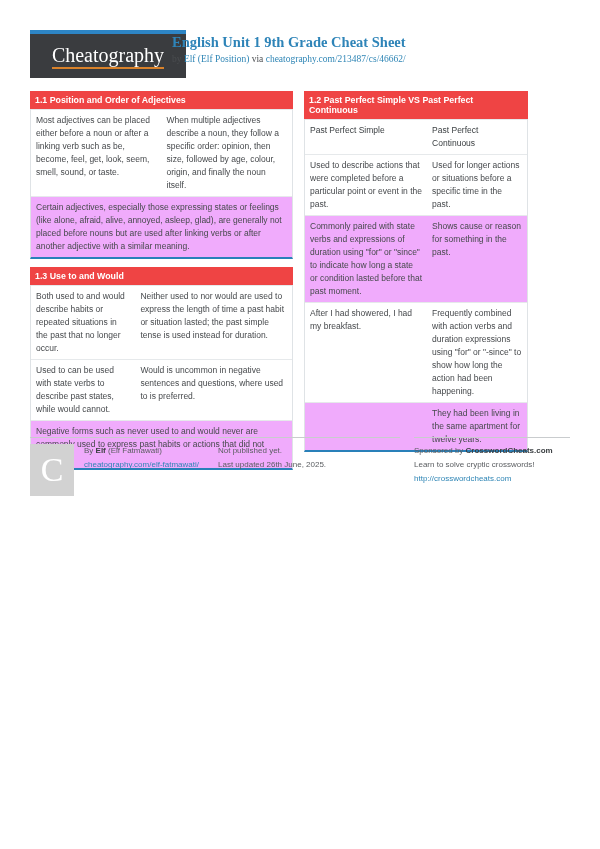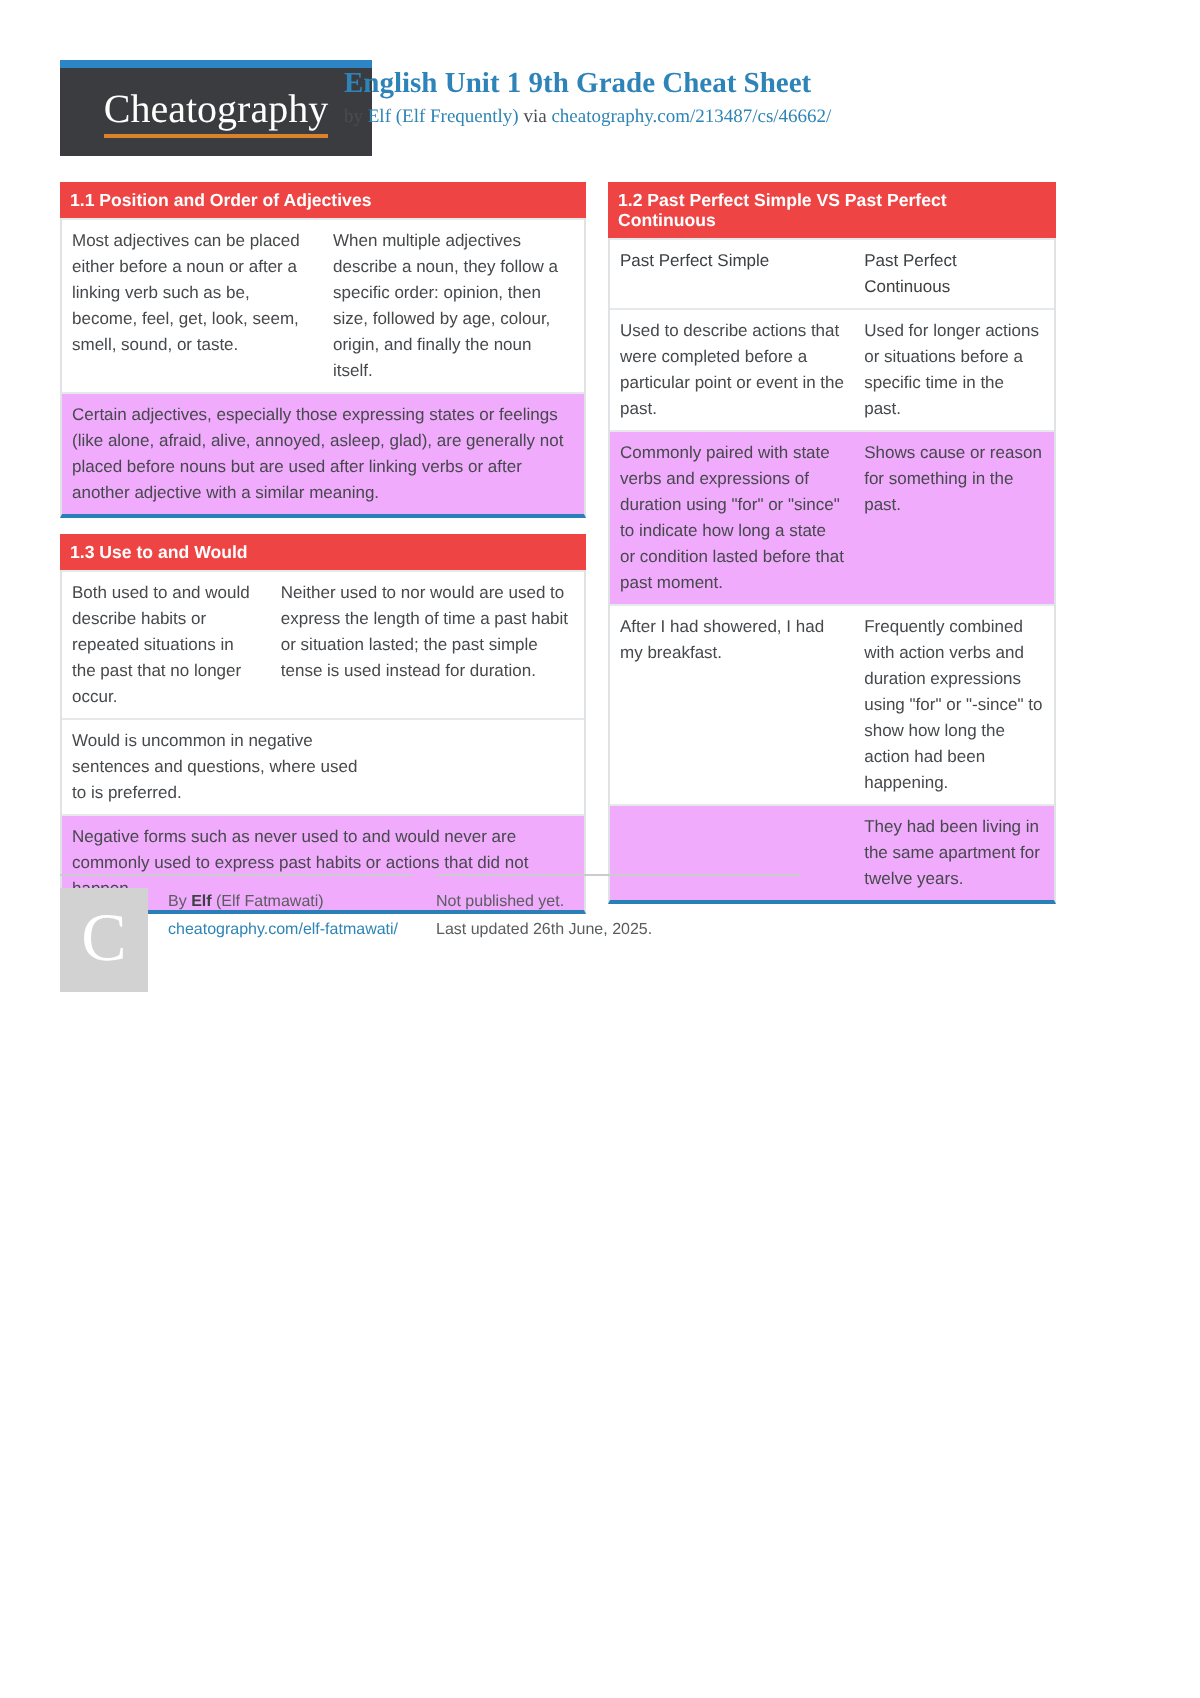--- a/index.html
+++ b/index.html
@@ -98,21 +98,21 @@
 <body>
 
 <div class="page">
 
   <div class="logo-box">
     <span class="logo-text">Cheatography</span>
   </div>
   <div class="title-block">
     <div class="page-title">English Unit 1 9th Grade Cheat Sheet</div>
     <div class="byline">
-      <span>by </span><span class="link">Elf (Elf Frequently)</span><span> via </span><span class="link">cheatography.com/213487/cs/46662/</span>
+      <span>by </span><span class="link">Elf (Elf Position)</span><span> via </span><span class="link">cheatography.com/213487/cs/46662/</span>
     </div>
   </div>
 
   <div class="col col-left">
 
     <div class="sec s11">
       <div class="sec-h">1.1 Position and Order of Adjectives</div>
       <div class="row">
         <div class="cell c-l">Most adjectives can be placed either before a noun or after a linking verb such as be, become, feel, get, look, seem, smell, sound, or taste.</div>
         <div class="cell c-r">When multiple adjectives describe a noun, they follow a specific order: opinion, then size, followed by age, colour, origin, and finally the noun itself.</div>
@@ -122,20 +122,21 @@
       </div>
     </div>
 
     <div class="sec s13">
       <div class="sec-h">1.3 Use to and Would</div>
       <div class="row">
         <div class="cell c-l">Both used to and would describe habits or repeated situations in the past that no longer occur.</div>
         <div class="cell c-r">Neither used to nor would are used to express the length of time a past habit or situation lasted; the past simple tense is used instead for duration.</div>
       </div>
       <div class="row">
+        <div class="cell c-l">Used to can be used with state verbs to describe past states, while would cannot.</div>
         <div class="cell c-r">Would is uncommon in negative sentences and questions, where used to is preferred.</div>
       </div>
       <div class="row shaded">
         <div class="cell full">Negative forms such as never used to and would never are commonly used to express past habits or actions that did not happen.</div>
       </div>
     </div>
 
   </div>
 
   <div class="col col-right">
@@ -171,15 +172,22 @@
       <div class="avatar">C</div>
       <div class="f-text">
         <span>By </span><span class="bold dark">Elf</span><span> (Elf Fatmawati)</span><br>
         <span class="link">cheatography.com/elf-fatmawati/</span>
       </div>
     </div>
     <div class="f-col f-col2">
       <div>Not published yet.</div>
       <div>Last updated 26th June, 2025.</div>
     </div>
+    <div class="f-col f-col3">
+      <div>
+        <span>Sponsored by </span><span class="bold dark">CrosswordCheats.com</span>
+      </div>
+      <div>Learn to solve cryptic crosswords!</div>
+      <div><span class="link">http://crosswordcheats.com</span></div>
+    </div>
   </div>
 
 </div>
 
 </body></html>

